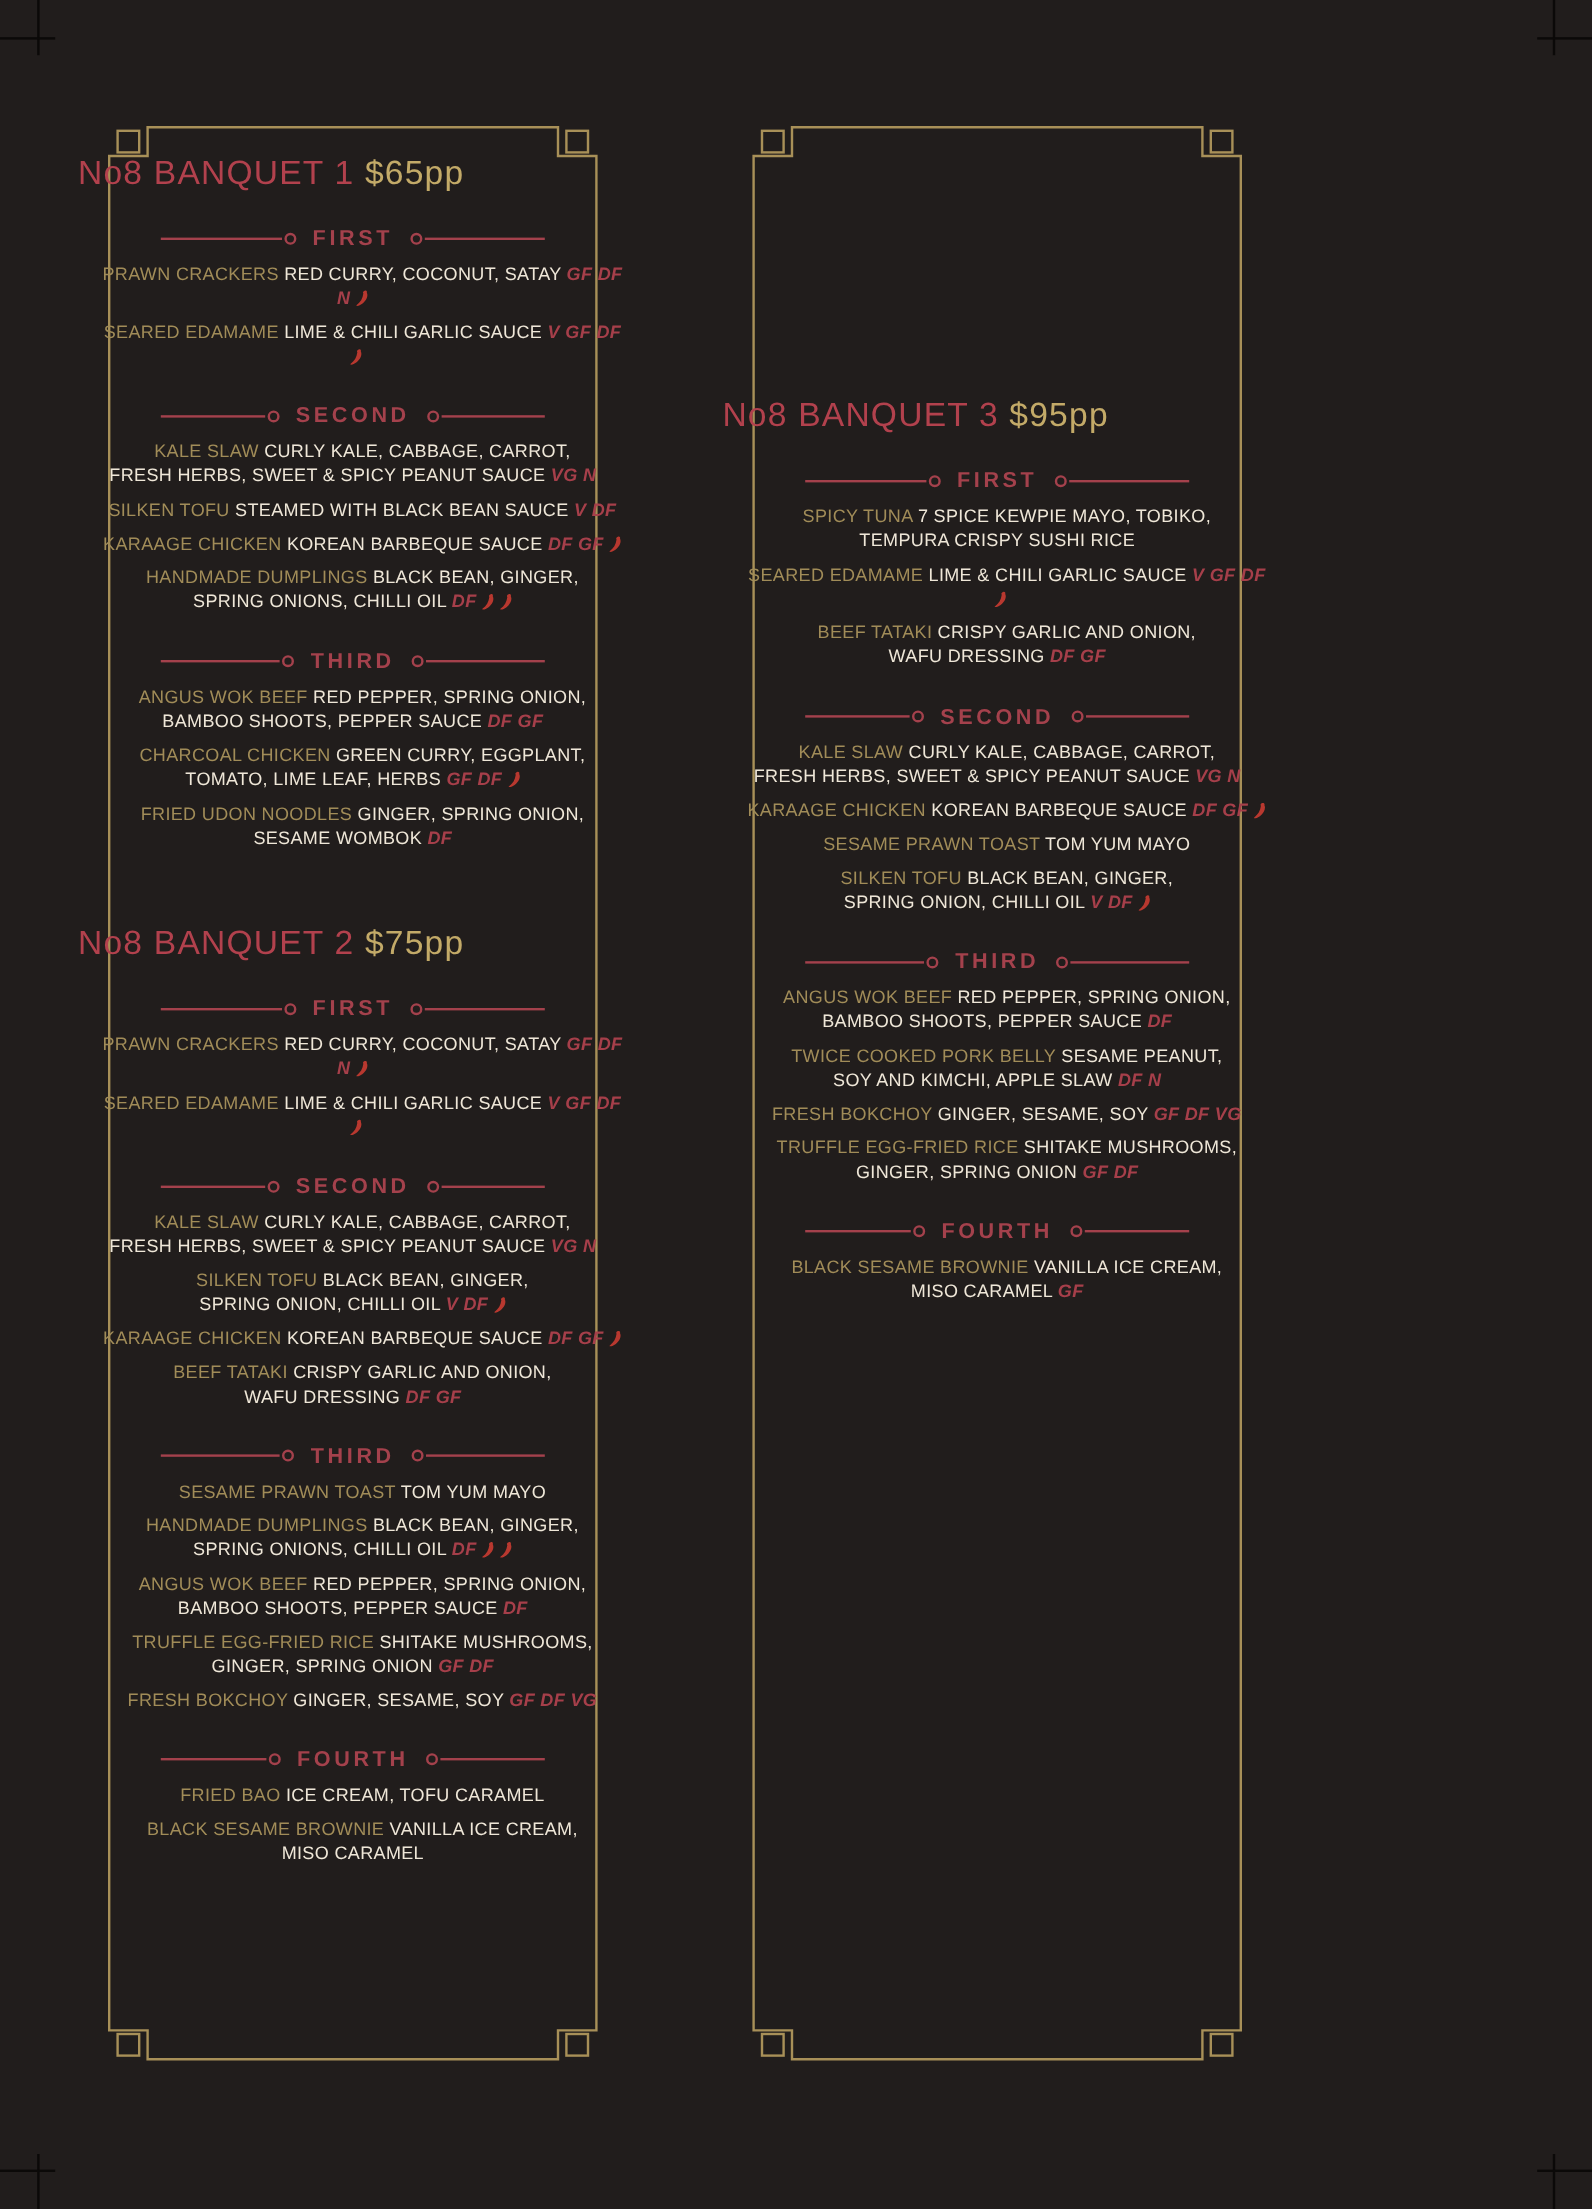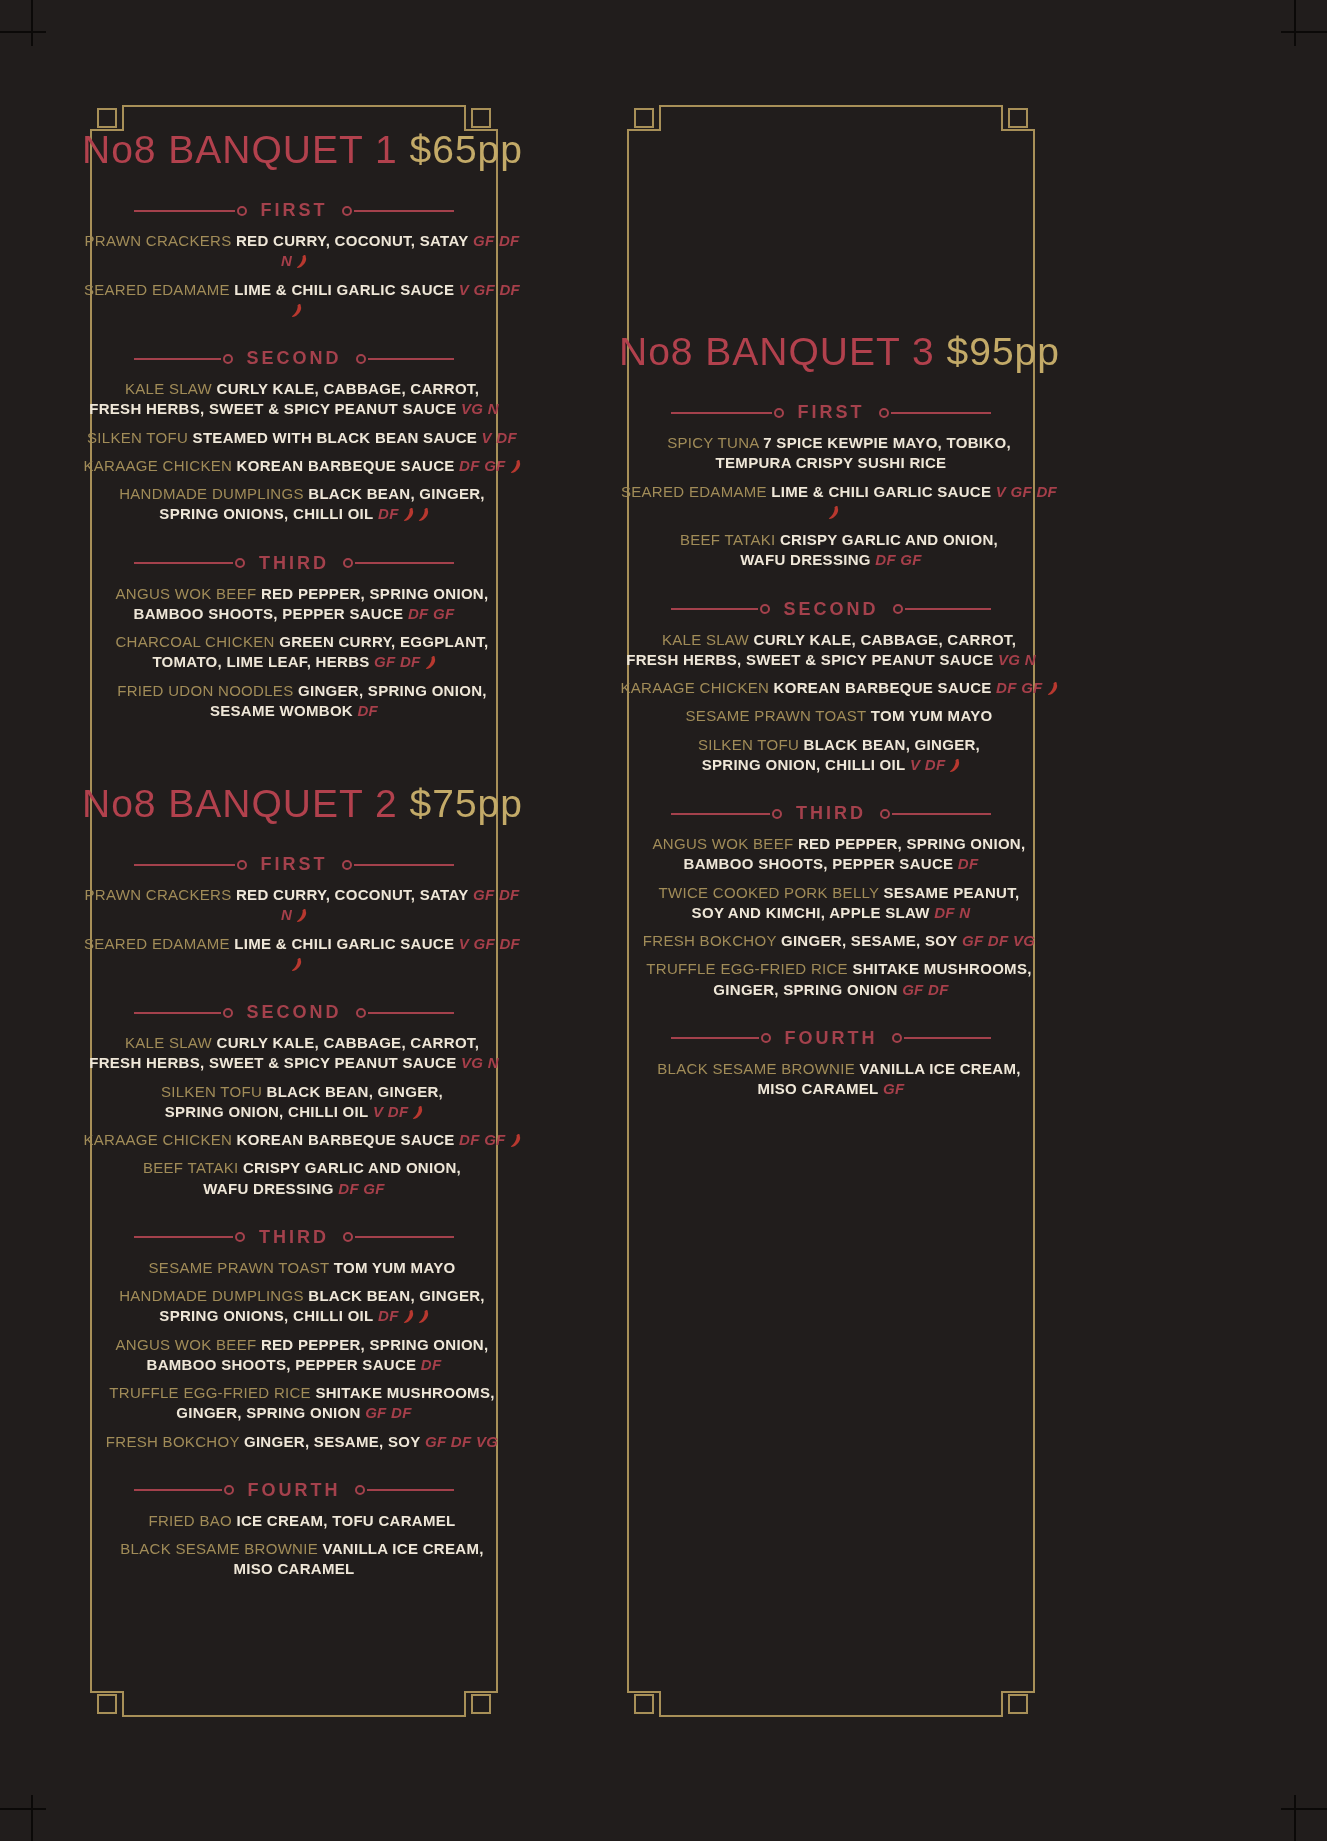--- a/index.html
+++ b/index.html
@@ -15,34 +15,34 @@
   .trim.v{width:2px;height:46px;}
   .trim.h{width:46px;height:2px;}
   .panel{position:absolute;top:80px;width:458px;height:1662px;}
   .panel-left{left:65px;}
   .panel-right{left:602px;}
   .pborder{position:absolute;left:0;top:0;width:458px;height:1662px;}
   .content{position:relative;width:100%;height:100%;box-sizing:border-box;}
   .panel-left .content{padding-top:48px;}
   .panel-right .content{padding-top:250px;}
   .banquet + .banquet{margin-top:61px;}
-  .btitle{margin:0 0 10px;text-align:right;font-size:39px;font-weight:500;
+  .btitle{margin:0 0 10px;text-align:left;font-size:28px;font-weight:500;
           letter-spacing:1px;color:var(--title-red);white-space:nowrap;}
   .btprice{color:var(--price-gold);}
   .divider{display:flex;align-items:center;width:70%;margin:28px auto 10px;}
   .dline{flex:1;height:2px;background:var(--divider-red);}
   .dot{width:6px;height:6px;border:2px solid var(--divider-red);border-radius:50%;
        flex:0 0 auto;}
   .dot.l{margin-left:2px;} .dot.r{margin-right:2px;}
   .dlabel{color:var(--divider-red);font-size:18px;font-weight:700;
           letter-spacing:3px;margin:0 14px;text-align:right;}
   .item{margin:0 0 8px;text-align:center;font-size:15px;line-height:1.35;
         letter-spacing:0.3px;}
   .iname{color:var(--name-gold);font-weight:400;margin-left:16px;}
-  .idesc{color:var(--desc-cream);font-weight:700;}
+  .idesc{color:var(--desc-cream);font-weight:400;}
   .itags{color:var(--tag-red);font-weight:700;font-style:italic;}
   .chili{display:inline-block;width:11px;height:15px;vertical-align:-3px;
          margin-left:4px;}
 </style>
 </head>
 <body>
 
 <div class="page">
 
   <div class="trim v" style="left:31px;top:0;"></div>

